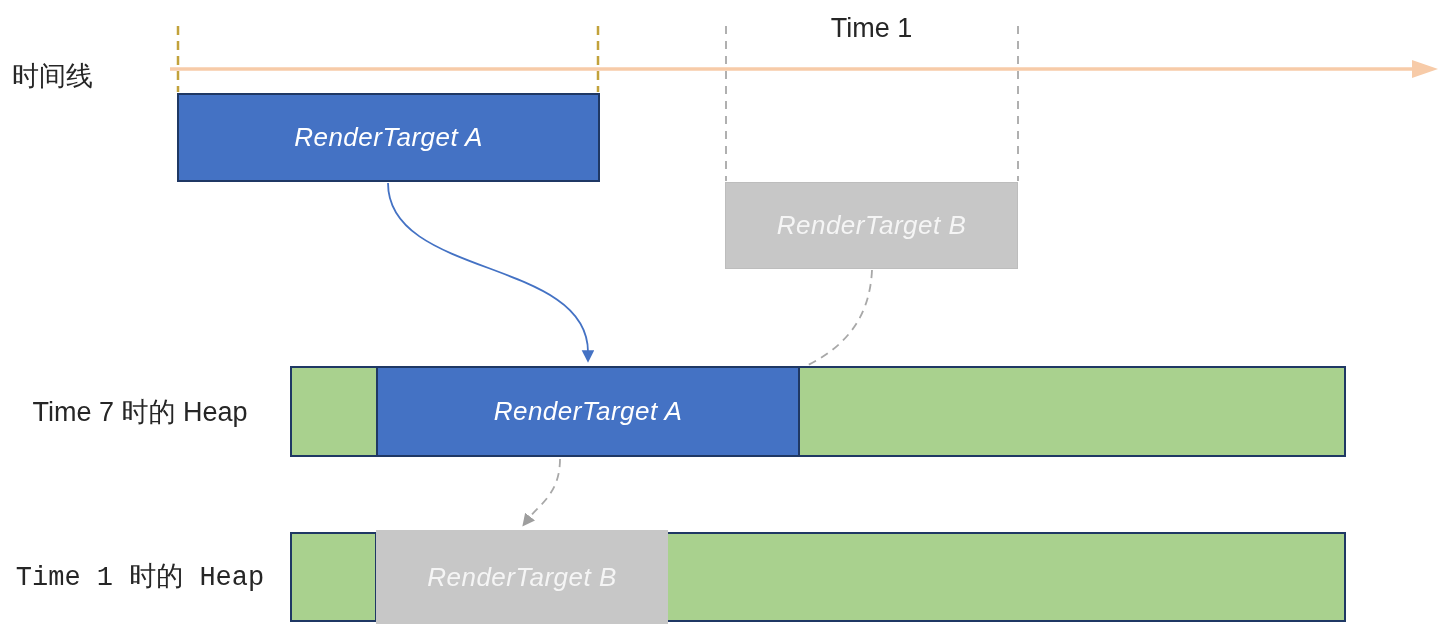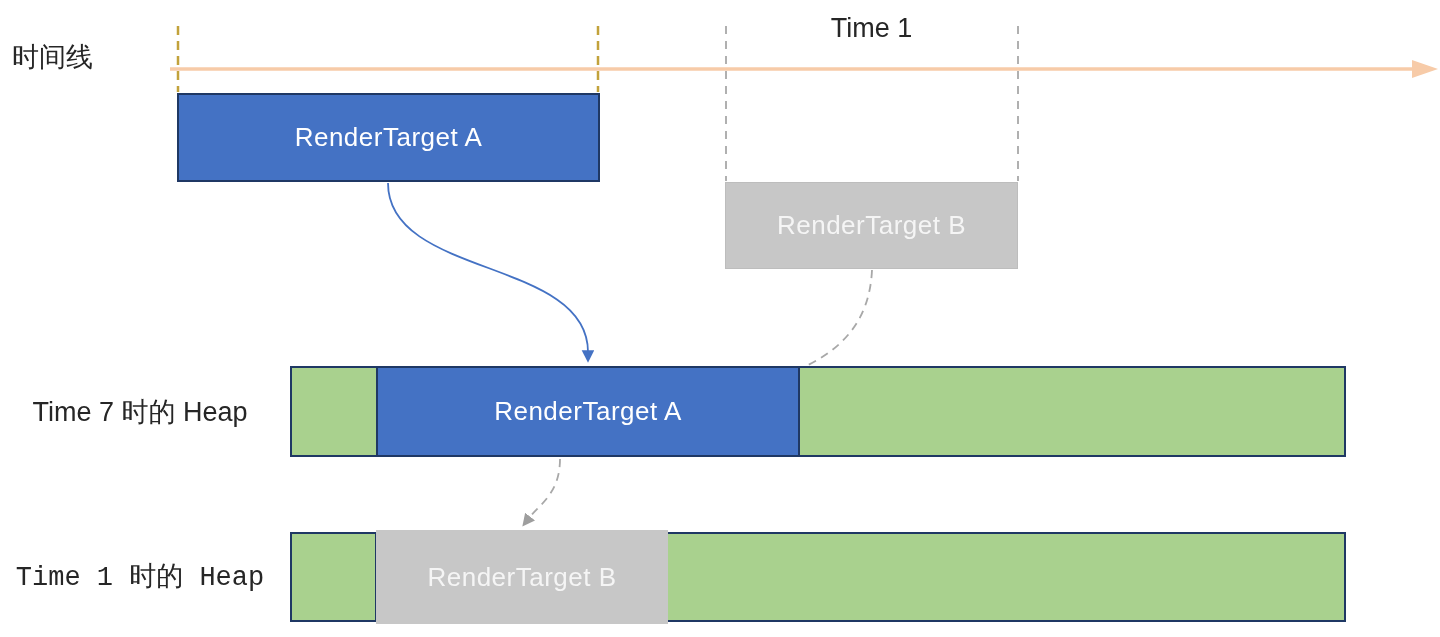--- a/index.html
+++ b/index.html
@@ -13,38 +13,38 @@
     --ink:#262626;
     --text-light:#F5F5F5;
   }
   *{margin:0;padding:0;box-sizing:border-box;}
   body{background:#fff;font-family:"Liberation Sans","DejaVu Sans",sans-serif;}
   .canvas{position:relative;width:1440px;height:637px;background:#ffffff;overflow:hidden;}
   .arrows{position:absolute;left:0;top:0;width:1440px;height:637px;z-index:5;pointer-events:none;}
   .lbl{position:absolute;color:var(--ink);font-size:27px;line-height:30px;white-space:nowrap;}
   .lbl-center{text-align:center;}
   .box{position:absolute;display:flex;align-items:center;justify-content:center;
-       font-size:26px;letter-spacing:0.5px;}
+       font-size:26px;letter-spacing:0.5px;font-style:italic;}
   .box-a{left:177px;top:93px;width:423px;height:89px;background:var(--blue);
          border:2px solid var(--navy);color:#ffffff;z-index:2;}
   .box-b{left:725px;top:182px;width:293px;height:87px;background:var(--gray-block);
          border:1px solid #bdbdbd;color:var(--text-light);z-index:2;}
   .heap-bar{position:absolute;left:290px;width:1056px;background:var(--green);
             border:2px solid var(--navy);z-index:1;}
   .heap0{top:366px;height:91px;}
   .heap1{top:532px;height:90px;}
   .heap-cell-green0{position:absolute;left:290px;top:366px;width:88px;height:91px;
             background:var(--green);border:2px solid var(--navy);z-index:2;}
   .heap-cell-green1{position:absolute;left:290px;top:532px;width:87px;height:90px;
             background:var(--green);border:2px solid var(--navy);z-index:2;}
   .seg-a{left:376px;top:366px;width:424px;height:91px;background:var(--blue);
          border:2px solid var(--navy);color:#ffffff;z-index:3;}
   .seg-b{left:376px;top:530px;width:292px;height:94px;background:var(--gray-block);
          color:var(--text-light);z-index:3;}
-  .timeline-label{left:12px;top:44px;font-family:Liberation Mono, monospace;}
+  .timeline-label{left:12px;top:61px;}
   .time0-label{left:177px;top:13px;width:423px;}
   .time1-label{left:725px;top:13px;width:293px;}
   .heap0-label{left:0px;top:397px;width:280px;}
   .heap1-label{left:0px;top:563px;width:280px;font-family:Liberation Mono, monospace;}
 </style>
 </head>
 <body>
 
 <div class="canvas">
 

